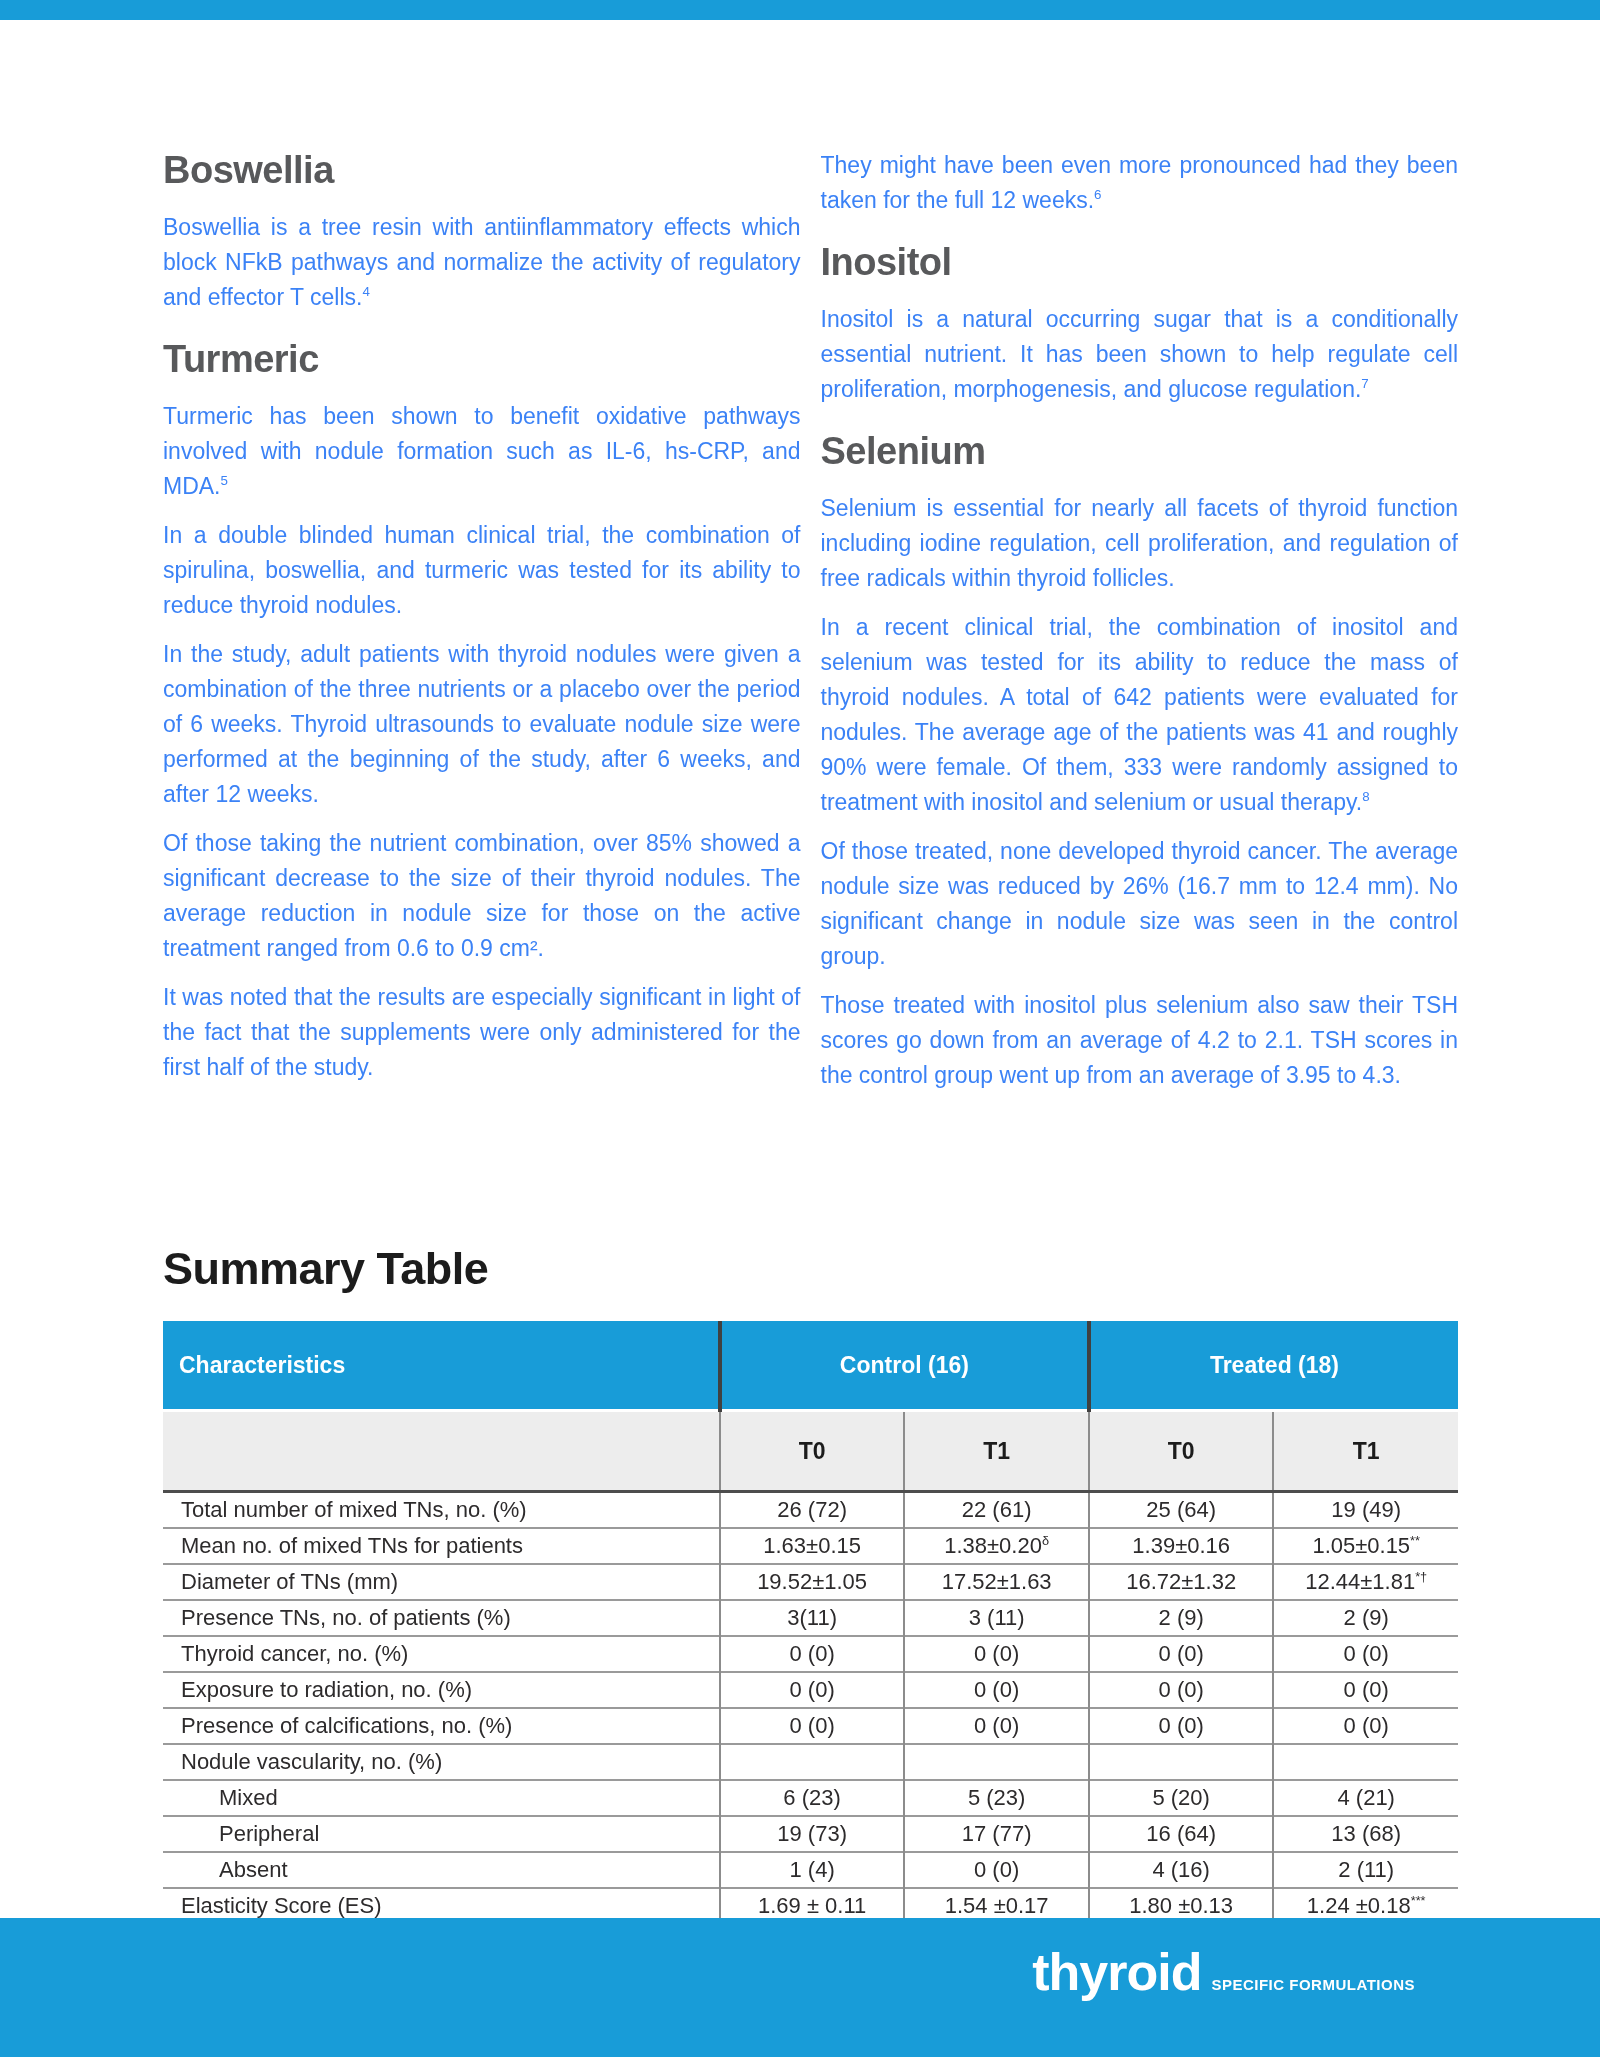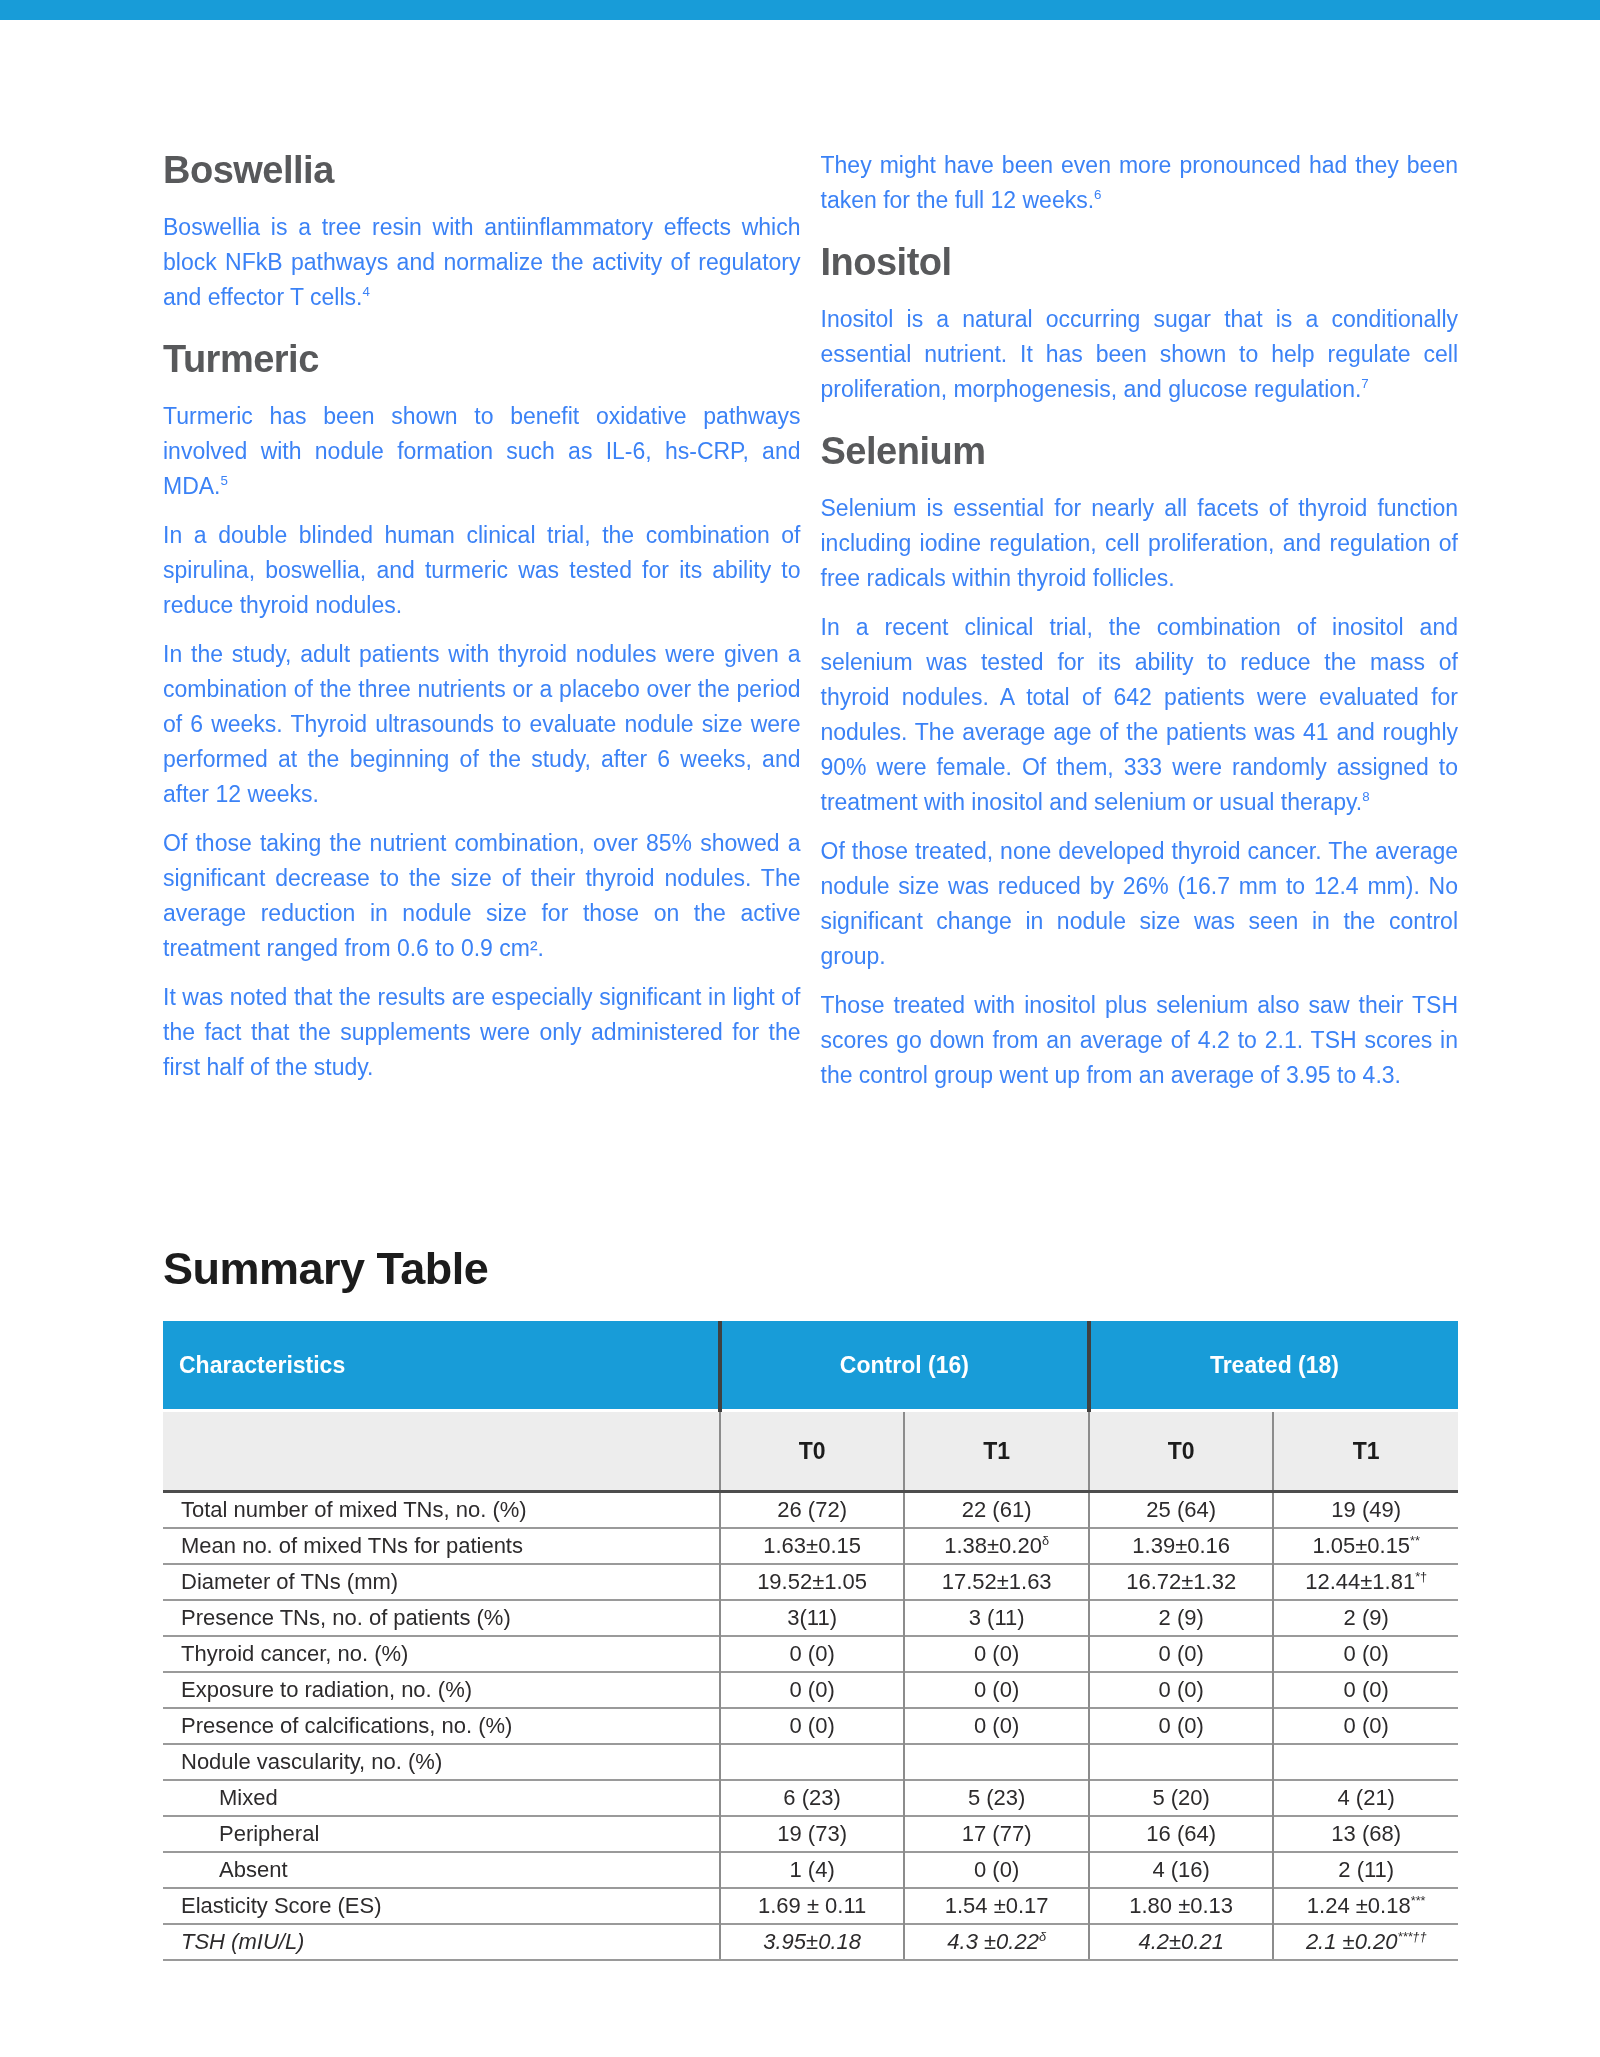--- a/index.html
+++ b/index.html
@@ -217,14 +217,20 @@
             <td class="row-label">TSH (mIU/L)</td>
             <td class="cell">3.95±0.18</td>
             <td class="cell">4.3 ±0.22<sup>δ</sup></td>
             <td class="cell">4.2±0.21</td>
             <td class="cell">2.1 ±0.20<sup>***††</sup></td>
           </tr>
         </tbody>
     </table>
   </div>
 
+  <div class="footer">
+    <div class="brand-logo">
+      <span class="logo-main">thyroid</span>
+      <span class="logo-tag">SPECIFIC FORMULATIONS</span>
+    </div>
+  </div>
 
 </div>
 
 </body></html>

